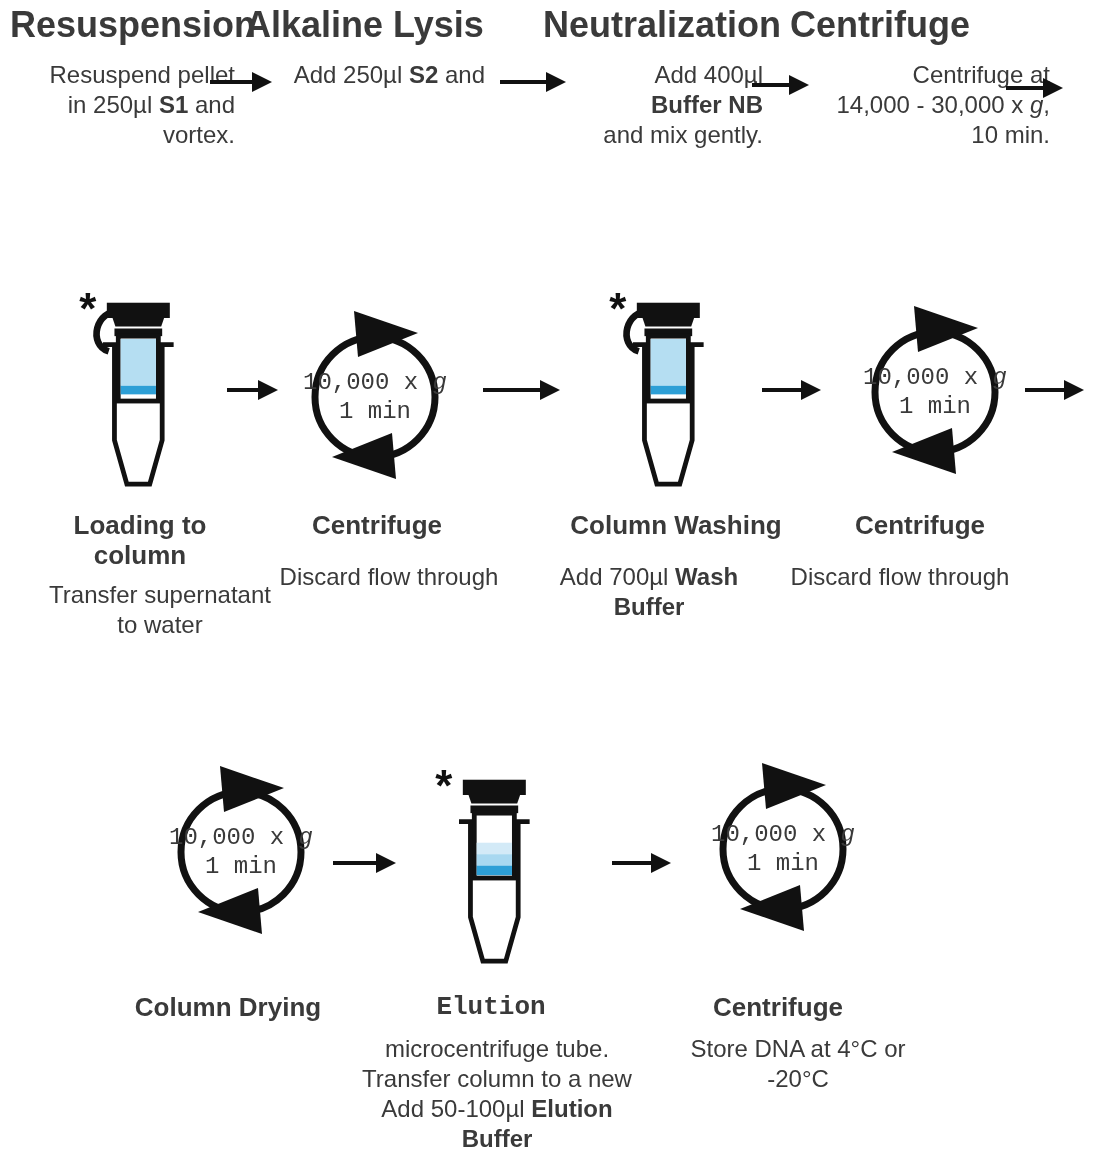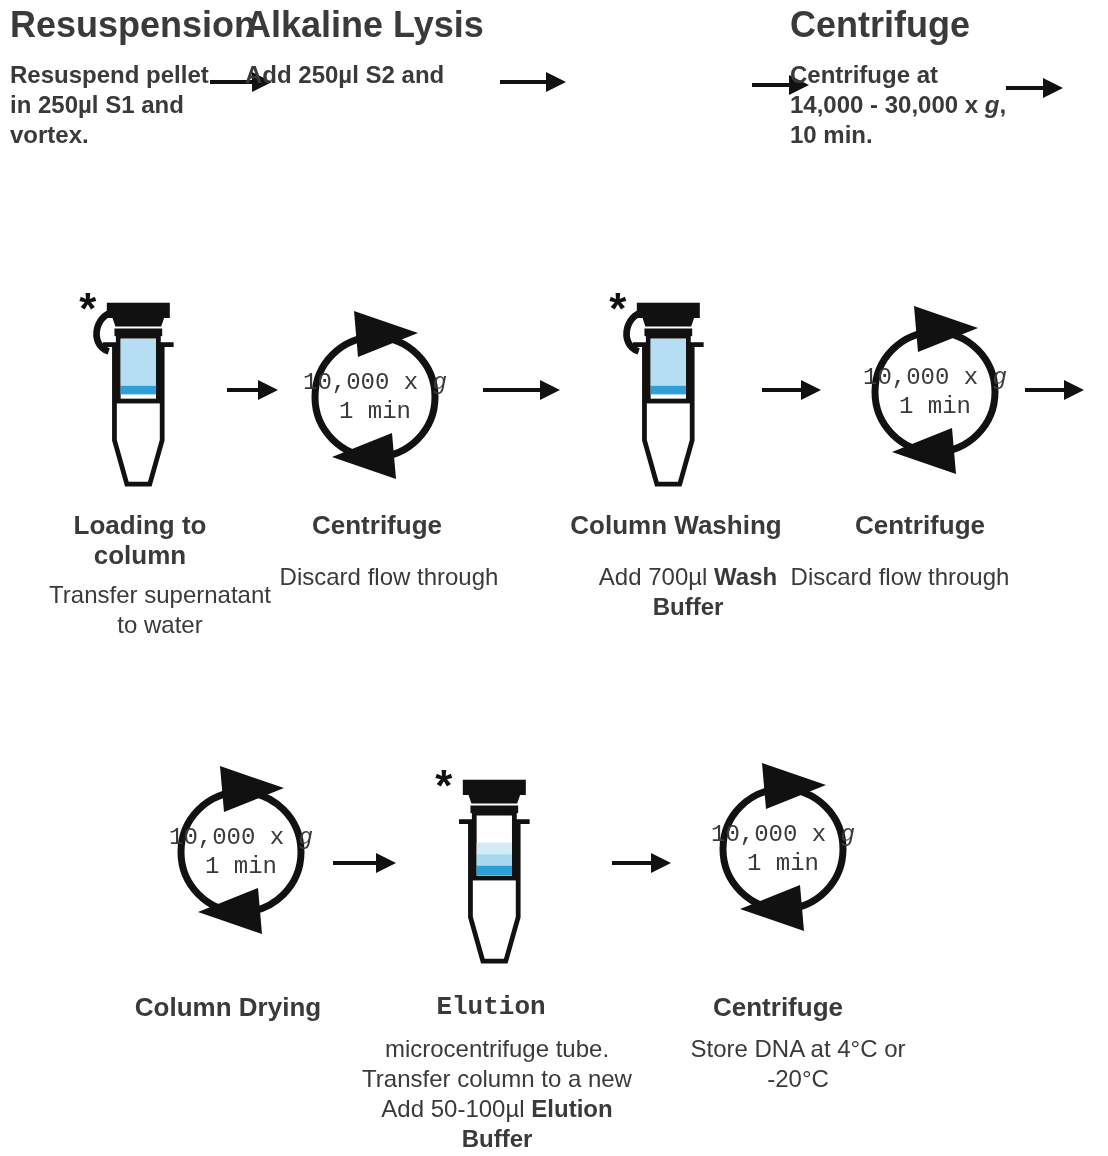--- a/index.html
+++ b/index.html
@@ -3,21 +3,21 @@
 <meta charset="utf-8">
 <style>
   html,body{margin:0;padding:0;background:#fff;}
   body{
     position:relative;width:1108px;height:1156px;overflow:hidden;
     font-family:"Liberation Sans","DejaVu Sans",sans-serif;
     color:var(--text,#3a3a3a);
   }
   .abs{position:absolute;}
   .step-title{font-weight:bold;font-size:36px;line-height:30px;text-align:left;}
-  .step-body{font-size:24px;line-height:30px;text-align:left;margin-top:20px;font-weight:bold;}
+  .step-body{font-size:24px;line-height:30px;text-align:right;margin-top:20px;}
   .lbl{font-weight:bold;font-size:26px;line-height:30px;text-align:center;position:absolute;}
   .desc{font-size:24px;line-height:30px;text-align:center;position:absolute;}
   .ital{font-style:italic;}
   
   .arrow{position:absolute;height:4px;background:var(--ink,#111);}
   .arrow::after{
     content:"";position:absolute;right:-20px;top:-8px;
     border-left:20px solid var(--ink,#111);
     border-top:10px solid transparent;border-bottom:10px solid transparent;
   }
@@ -53,20 +53,26 @@
 <div class="abs" style="left:245px;top:10px;width:240px;">
   <div class="step-title">Alkaline Lysis</div>
   <div class="step-body">
     <div><span>Add 250µl </span><b>S2</b><span> and</span></div>
   </div>
 </div>
 
 <div class="arrow" style="left:500px;top:80px;width:46px;"></div>
 
 <div class="abs" style="left:543px;top:10px;width:220px;">
+  <div class="step-title">Neutralization</div>
+  <div class="step-body">
+    <div>Add 400µl</div>
+    <div><b>Buffer NB</b></div>
+    <div>and mix gently.</div>
+  </div>
 </div>
 
 <div class="arrow" style="left:752px;top:83px;width:37px;"></div>
 
 <div class="abs" style="left:790px;top:10px;width:260px;">
   <div class="step-title">Centrifuge</div>
   <div class="step-body">
     <div>Centrifuge at</div>
     <div><span>14,000 - 30,000 x </span><span class="ital">g</span><span>,</span></div>
     <div>10 min.</div>
@@ -138,21 +144,21 @@
 <div class="lbl" style="left:25px;top:510px;width:230px;">Loading to column</div>
 <div class="lbl" style="left:287px;top:510px;width:180px;">Centrifuge</div>
 <div class="lbl" style="left:566px;top:510px;width:220px;">Column Washing</div>
 <div class="lbl" style="left:828px;top:510px;width:184px;">Centrifuge</div>
 
 <div class="desc" style="left:25px;top:580px;width:230px;margin-left:20px;">
   <div>Transfer supernatant</div>
   <div>to water</div>
 </div>
 <div class="desc" style="left:277px;top:562px;width:224px;">Discard flow through</div>
-<div class="desc" style="left:563px;top:562px;width:250px;">
+<div class="desc" style="left:524px;top:562px;width:250px;">
   <span>Add 700µl </span><b>Wash Buffer</b>
 </div>
 <div class="desc" style="left:788px;top:562px;width:224px;">Discard flow through</div>
 
 <div class="spin" style="left:166px;top:762px;">
   <svg viewBox="0 0 150 176">
     <circle class="ink-stroke" style="stroke-width:7;" cx="75" cy="90" r="60"></circle>
     <path class="ink-fill" d="M54 4 L118 26 L58 50 Z"></path>
     <path class="ink-fill" d="M96 172 L32 150 L92 126 Z"></path>
   </svg>

